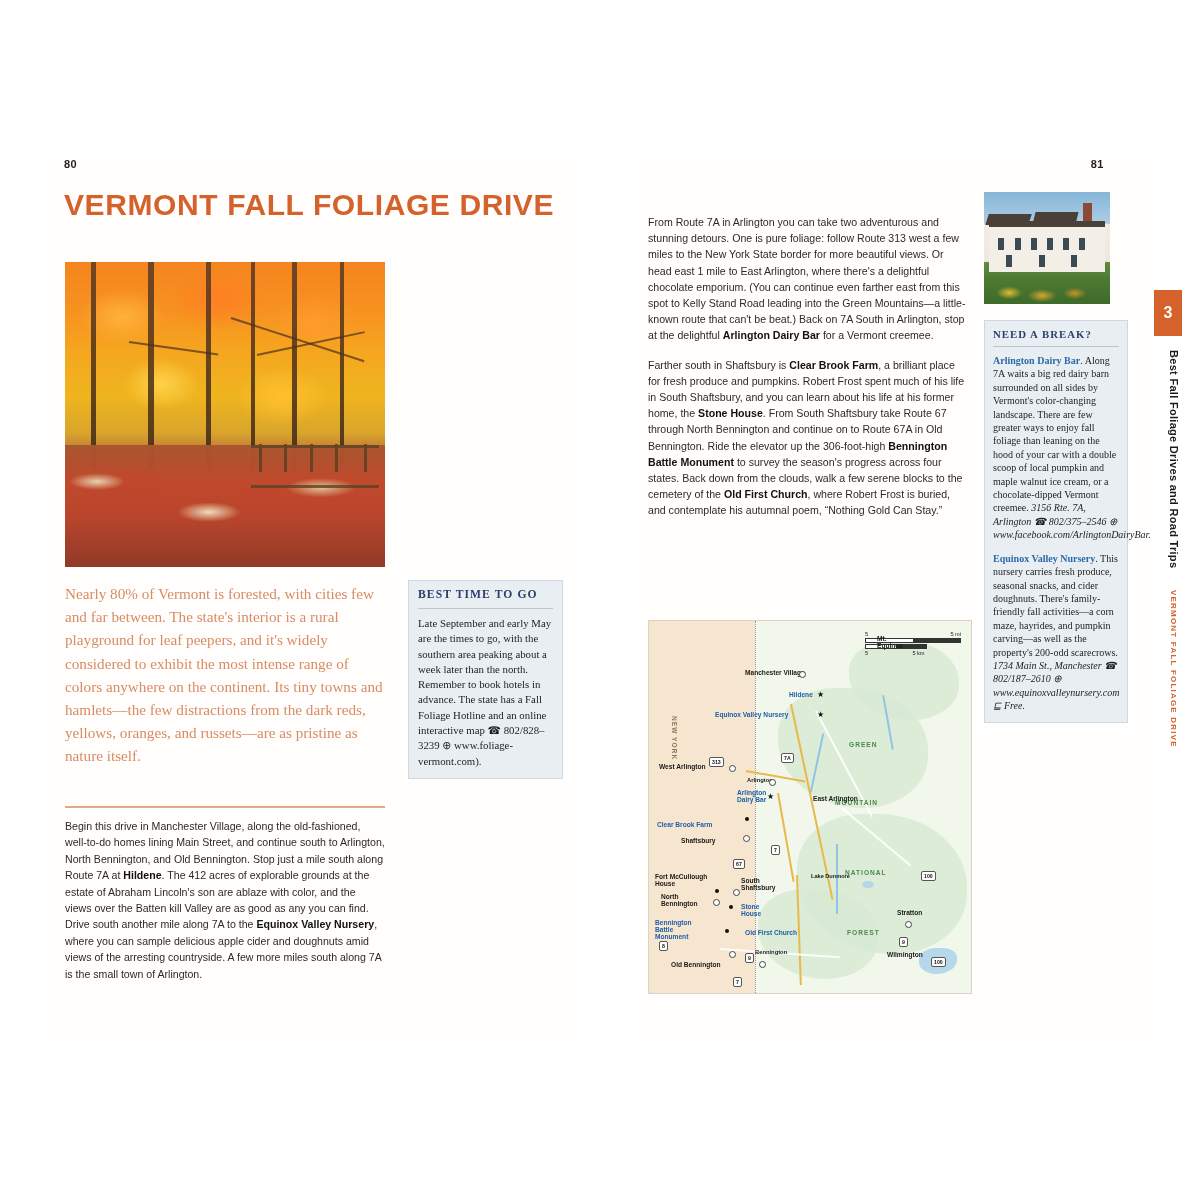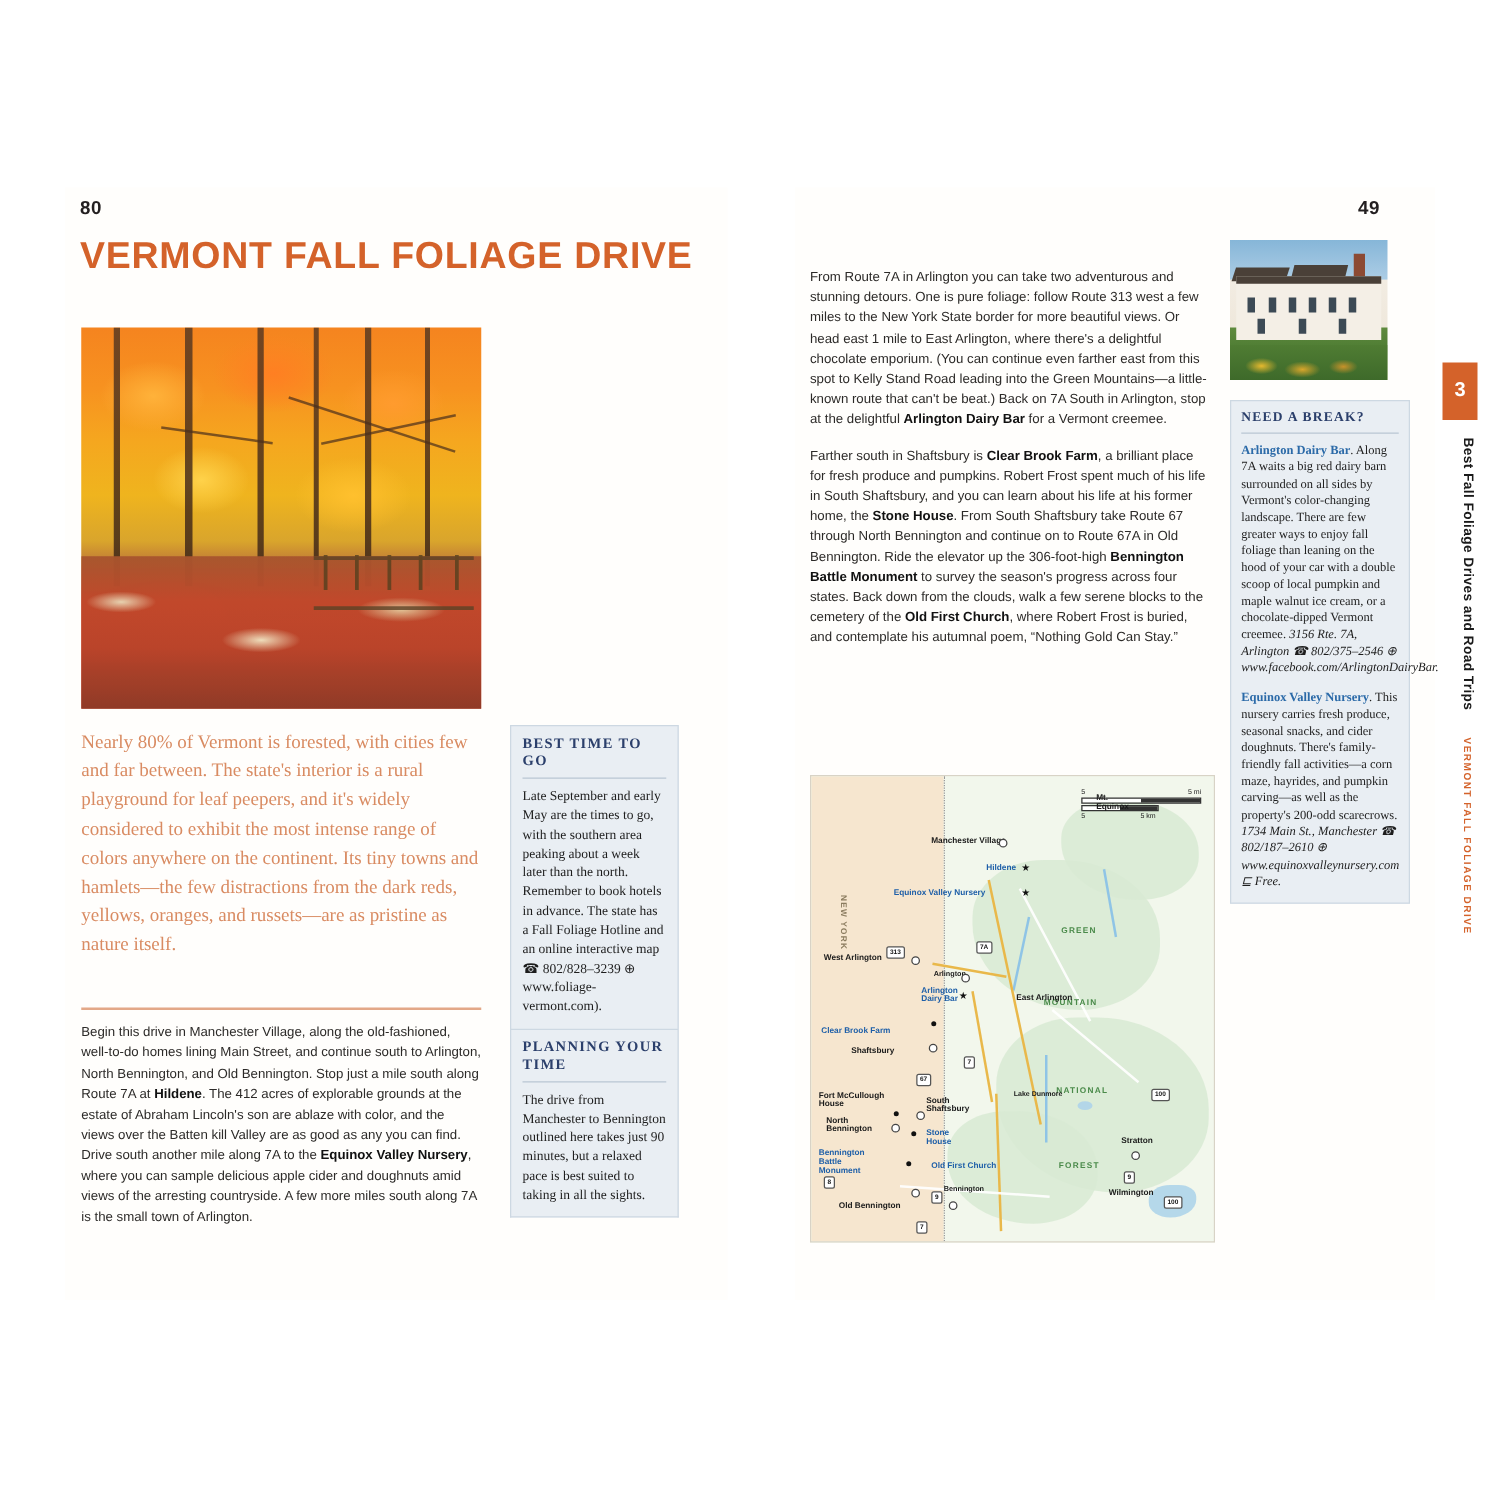--- a/index.html
+++ b/index.html
@@ -14,21 +14,21 @@
     background:#ffffff;
   }
 
   
   .page-left{
     position:absolute;left:52px;top:150px;width:530px;height:890px;
     background:#fffefc;
   }
   .folio{
     font-family:"Liberation Sans", sans-serif;
-    font-size:15px;font-weight:700;color:#231f20;letter-spacing:0.5px;
+    font-size:11px;font-weight:700;color:#231f20;letter-spacing:0.5px;
   }
   .folio-left{position:absolute;left:12px;top:8px;}
   .chapter-title{
     position:absolute;left:12px;top:38px;
     font-family:"Liberation Sans", sans-serif;
     font-size:30px;font-weight:700;letter-spacing:0.6px;
     color:#d4622a;
     white-space:nowrap;
   }
   .hero-photo{
@@ -73,21 +73,21 @@
   }
   .body-text{
     position:absolute;left:13px;top:668px;width:320px;
     font-family:"Liberation Sans", sans-serif;
     font-size:10.6px;line-height:16.4px;color:#2c2a28;text-align:left;
   }
   .body-text b{font-weight:700;color:#111;}
 
   
   .side-left{
-    position:absolute;left:356px;top:430px;width:135px;
+    position:absolute;left:356px;top:430px;width:155px;
   }
   .sbox{
     background:#e9eef3;border:1px solid #cdd8e2;
     padding:7px 9px 9px 9px;margin-bottom:0;
   }
   .sbox + .sbox{border-top:none;}
   .sbox-head{
     font-family:"Liberation Serif", serif;
     font-size:11.6px;font-weight:700;letter-spacing:1.1px;
     color:#2b3f6b;margin:0 0 6px 0;line-height:14px;
@@ -239,31 +239,26 @@
     <div class="body-text">
       <span>Begin this drive in Manchester Village, along the old-fashioned, well-to-do homes lining Main Street, and continue south to Arlington, North Bennington, and Old Bennington. Stop just a mile south along Route 7A at </span><b>Hildene</b><span>. The 412 acres of explorable grounds at the estate of Abraham Lincoln's son are ablaze with color, and the views over the Batten kill Valley are as good as any you can find. Drive south another mile along 7A to the </span><b>Equinox Valley Nursery</b><span>, where you can sample delicious apple cider and doughnuts amid views of the arresting countryside. A few more miles south along 7A is the small town of Arlington.</span>
     </div>
 
     <div class="side-left">
       <div class="sbox">
         <div class="sbox-head">BEST TIME TO GO</div>
         <div class="sbox-divider"></div>
         <div class="sbox-body">Late September and early May are the times to go, with the southern area peaking about a week later than the north. Remember to book hotels in advance. The state has a Fall Foliage Hotline and an online interactive map ☎ 802/828–3239 ⊕ www.foliage-vermont.com).</div>
       </div>
-      <div class="sbox">
-        <div class="sbox-head">PLANNING YOUR TIME</div>
-        <div class="sbox-divider"></div>
-        <div class="sbox-body">The drive from Manchester to Bennington outlined here takes just 90 minutes, but a relaxed pace is best suited to taking in all the sights.</div>
-      </div>
     </div>
   </div>
 
   <div class="page-right">
 
-    <div class="folio folio-right">49</div>
+    <div class="folio folio-right">81</div>
 
     <div class="rp-col">
       <p>
         <span>From Route 7A in Arlington you can take two adventurous and stunning detours. One is pure foliage: follow Route 313 west a few miles to the New York State border for more beautiful views. Or head east 1 mile to East Arlington, where there's a delightful chocolate emporium. (You can continue even farther east from this spot to Kelly Stand Road leading into the Green Mountains—a little-known route that can't be beat.) Back on 7A South in Arlington, stop at the delightful </span><b>Arlington Dairy Bar</b><span> for a Vermont creemee.</span>
       </p>
       <p>
         <span>Farther south in Shaftsbury is </span><b>Clear Brook Farm</b><span>, a brilliant place for fresh produce and pumpkins. Robert Frost spent much of his life in South Shaftsbury, and you can learn about his life at his former home, the </span><b>Stone House</b><span>. From South Shaftsbury take Route 67 through North Bennington and continue on to Route 67A in Old Bennington. Ride the elevator up the 306-foot-high </span><b>Bennington Battle Monument</b><span> to survey the season's progress across four states. Back down from the clouds, walk a few serene blocks to the cemetery of the </span><b>Old First Church</b><span>, where Robert Frost is buried, and contemplate his autumnal poem, “Nothing Gold Can Stay.”</span>
       </p>
     </div>
 

